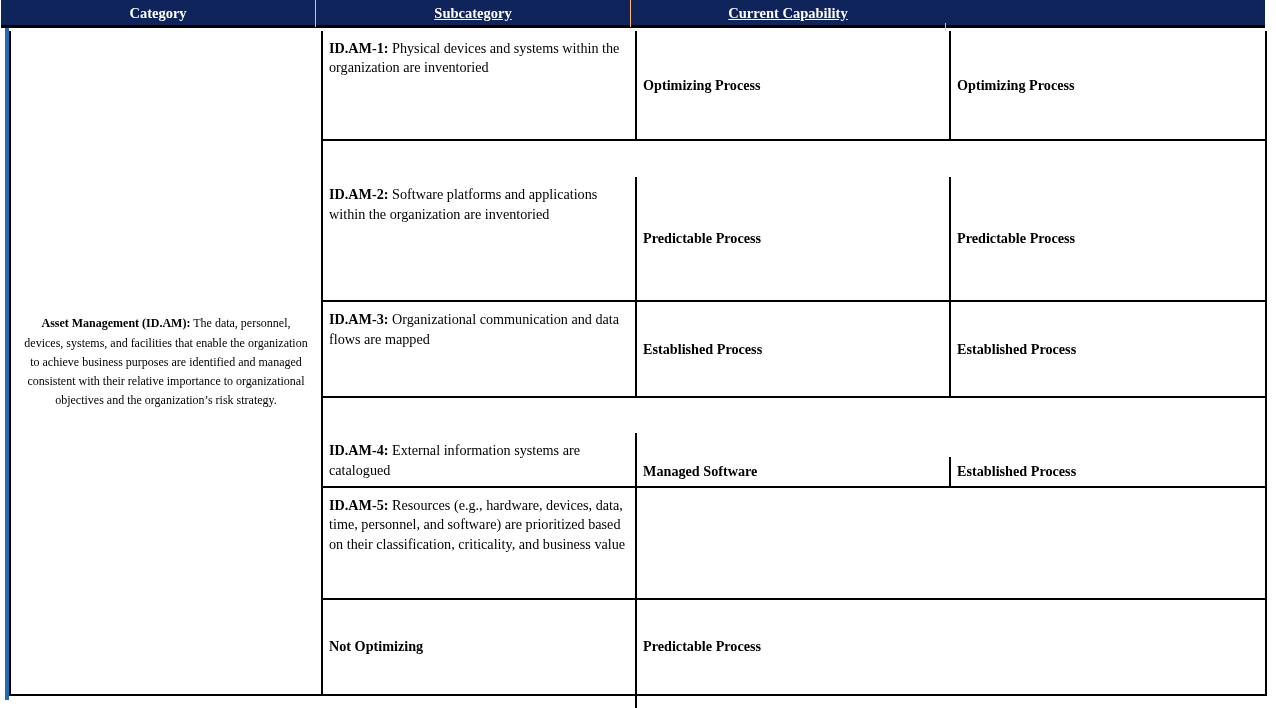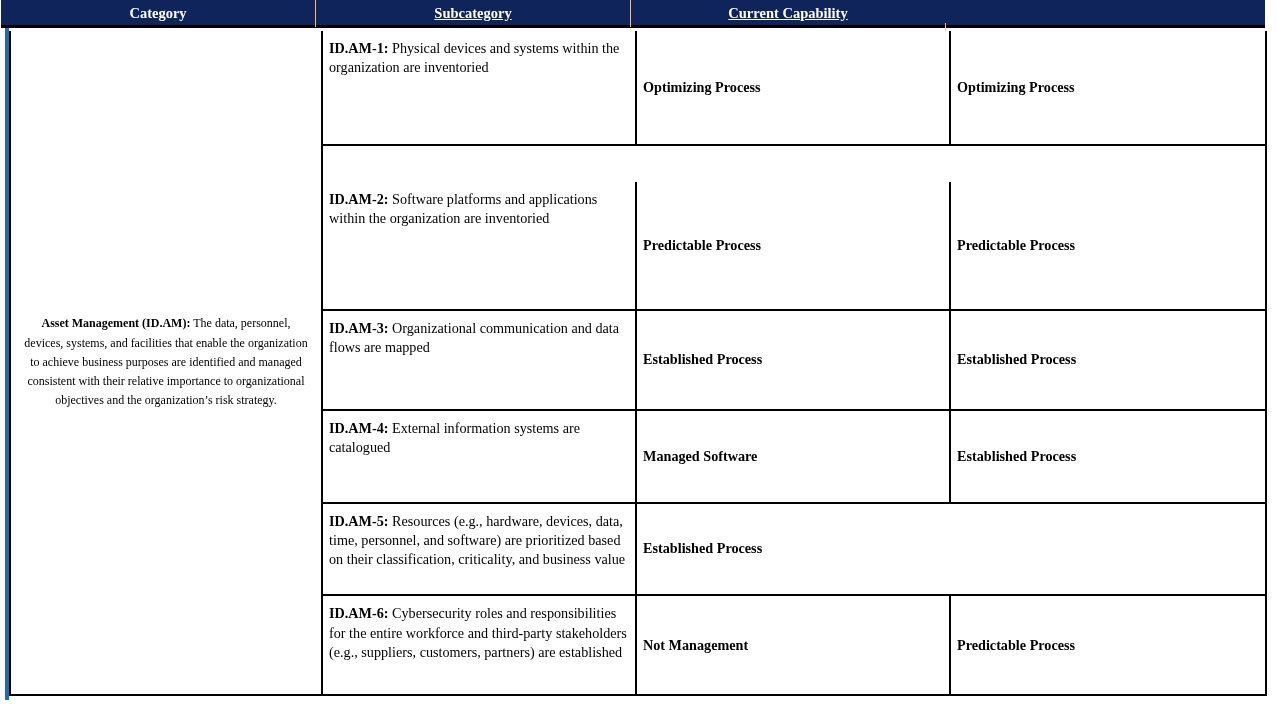--- a/index.html
+++ b/index.html
@@ -136,22 +136,22 @@
     font-weight: bold;
     font-size: 14.2px;
     display: flex;
     align-items: center;
   }
 
   
   .r-0 { height: 122px; }
   .r-1 { height: 138px; margin-top: 36px; }
   .r-2 { height:  106px; }
-  .r-3 { height:  99px; }
-  .r-4 { height:  99px; }
+  .r-3 { height:  99px; align-items: flex-end; }
+  .r-4 { height:  112px; flex-direction: column; }
   .r-5 { height: 104px; }
 </style>
 </head>
 <body>
 
 <div id="page">
 
   <div id="left-rule"></div>
 
   <div id="header-band">
@@ -204,22 +204,19 @@
       </div>
 
       <div class="row r-4">
         <div class="cell c-sub">
           <div><b>ID.AM-5:</b><span> Resources (e.g., hardware, devices, data, time, personnel, and software) are prioritized based on their classification, criticality, and business value</span></div>
         </div>
         <div class="cell c-des">Established Process</div>
       </div>
 
       <div class="row r-5">
-        <div class="cell c-sub">
-          <div><b>ID.AM-6:</b><span> Cybersecurity roles and responsibilities for the entire workforce and third-party stakeholders (e.g., suppliers, customers, partners) are established</span></div>
-        </div>
-        <div class="cell c-cur">Not Management</div>
+        <div class="cell c-cur">Not Optimizing</div>
         <div class="cell c-des">Predictable Process</div>
       </div>
 
     </div>
   </div>
 </div>
 
 </body></html>

